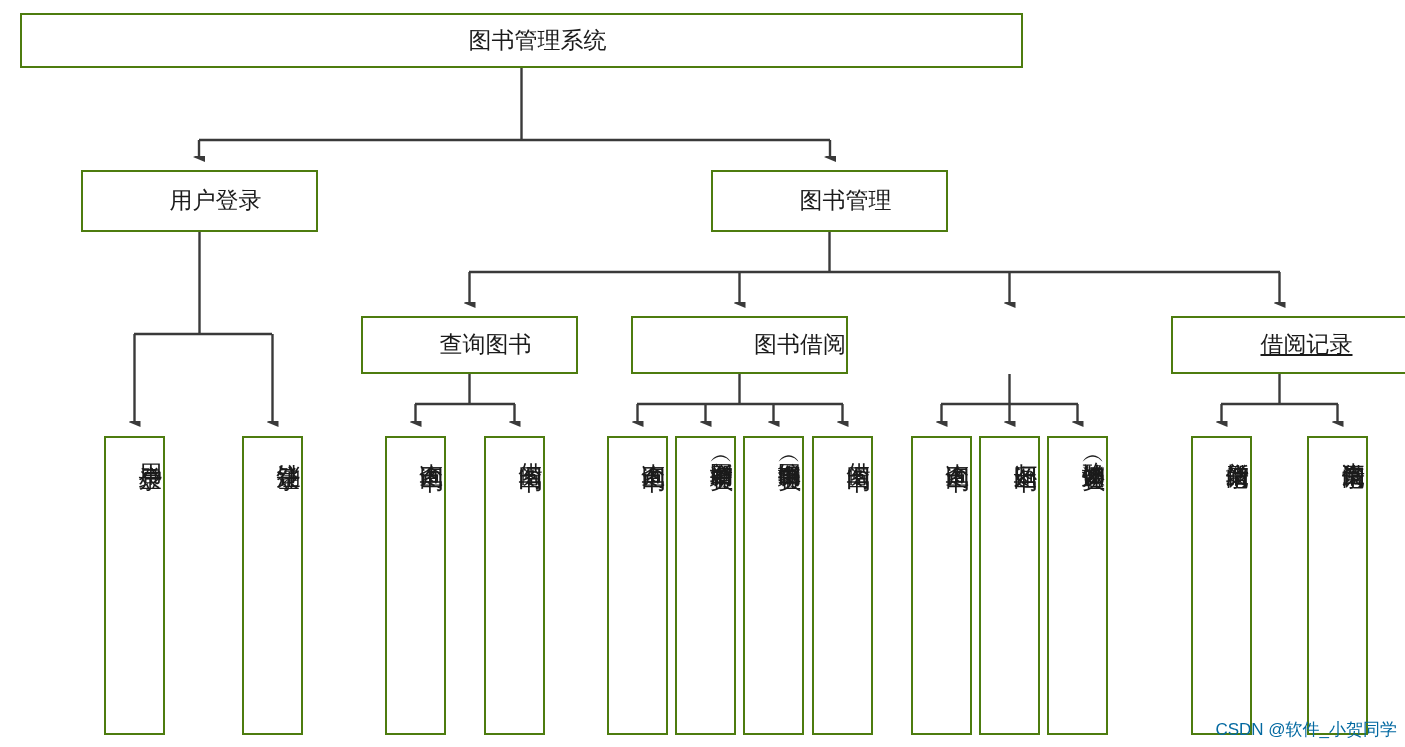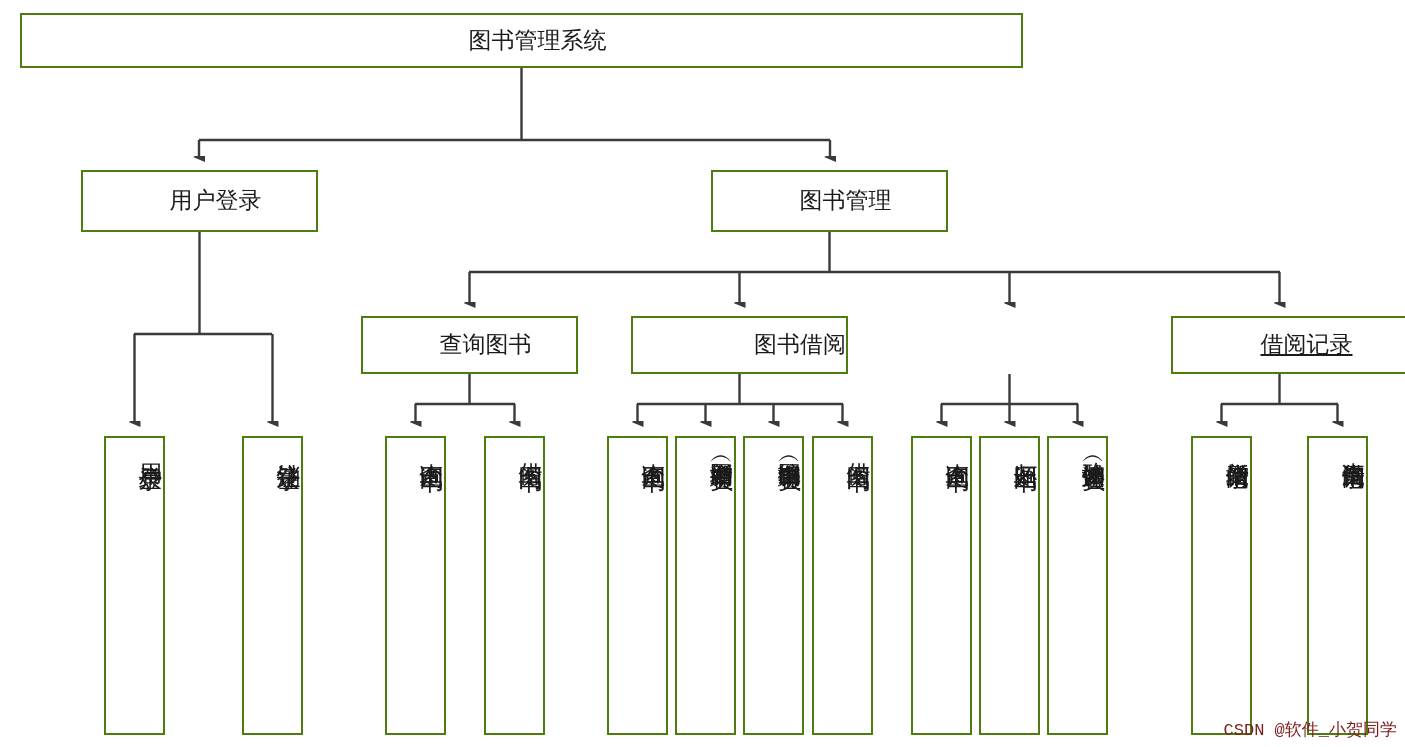--- a/index.html
+++ b/index.html
@@ -64,25 +64,25 @@
   }
   .node.vertical.tall-text .node-label {
     font-size: 23px;
     letter-spacing: 1px;
   }
   #watermark {
     position: absolute;
     right: 8px;
     bottom: 6px;
     font-size: 17px;
-    color: #7f1d1d;
+    color: #0369a1;
     z-index: 9;
     white-space: nowrap;
     pointer-events: none;
-    font-family: Liberation Mono, monospace;
+    font-family: Liberation Sans, sans-serif;
   }
 </style>
 </head>
 <body>
 
 <div id="diagram-root">
 
   <svg id="diagram-svg" viewBox="0 0 1405 747" xmlns="http://www.w3.org/2000/svg">
     <defs>
       <marker id="arrowhead" markerWidth="10" markerHeight="12" refX="1" refY="6" orient="auto" markerUnits="userSpaceOnUse">

